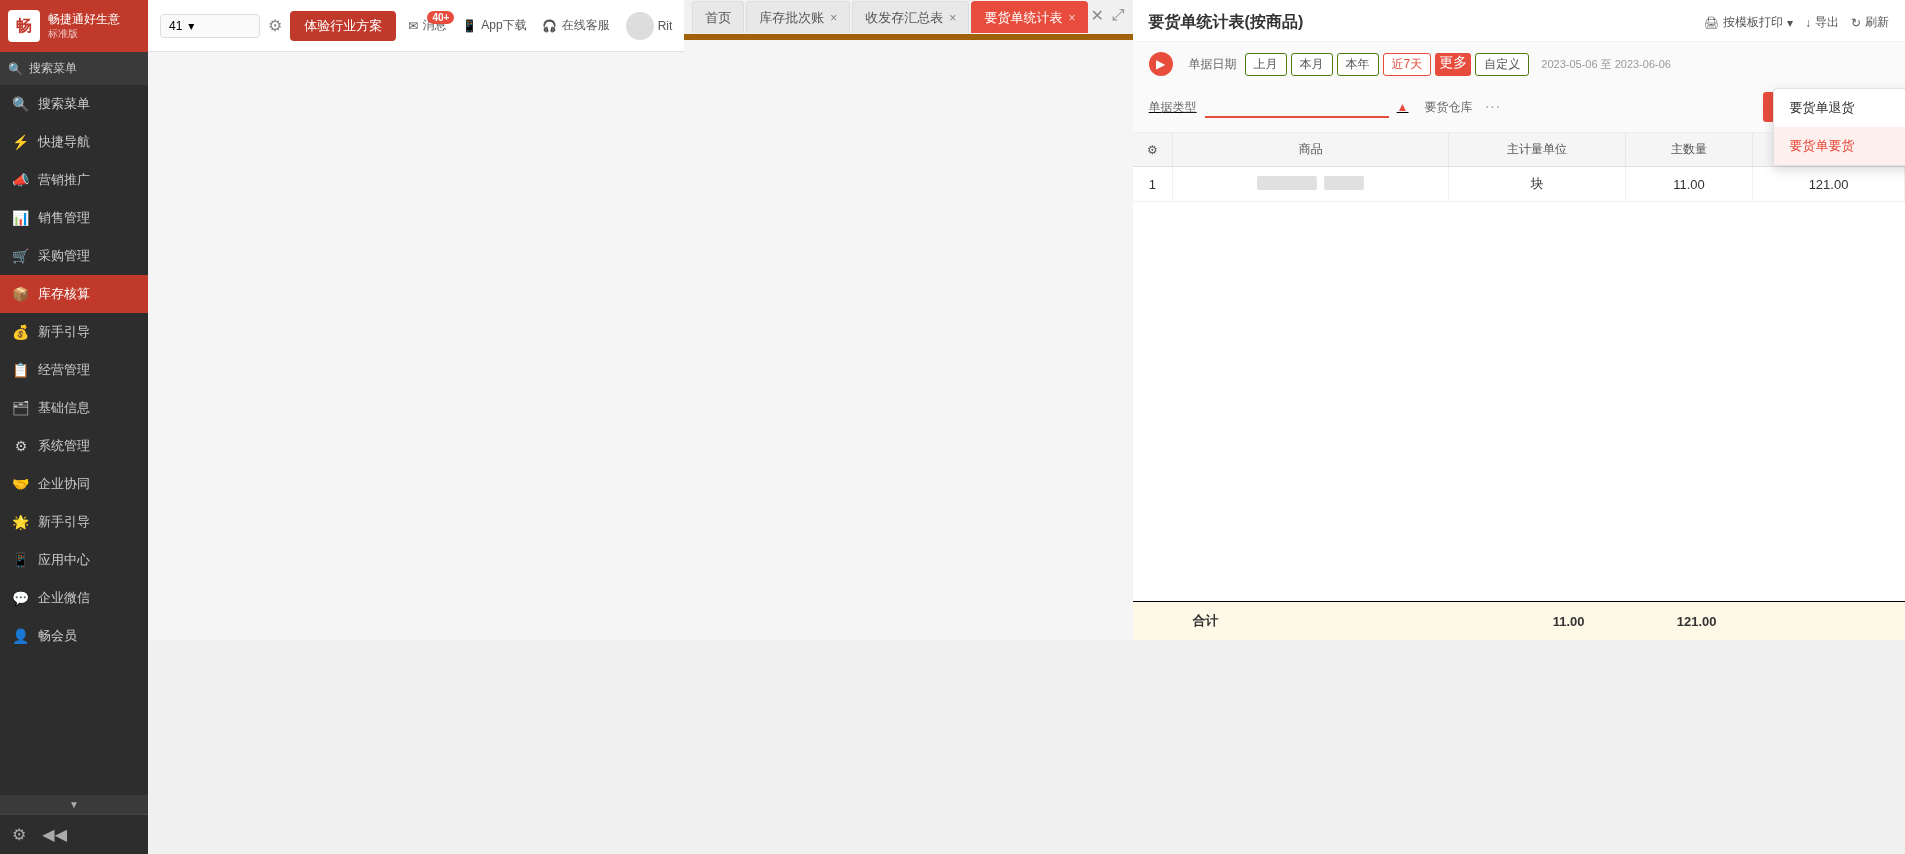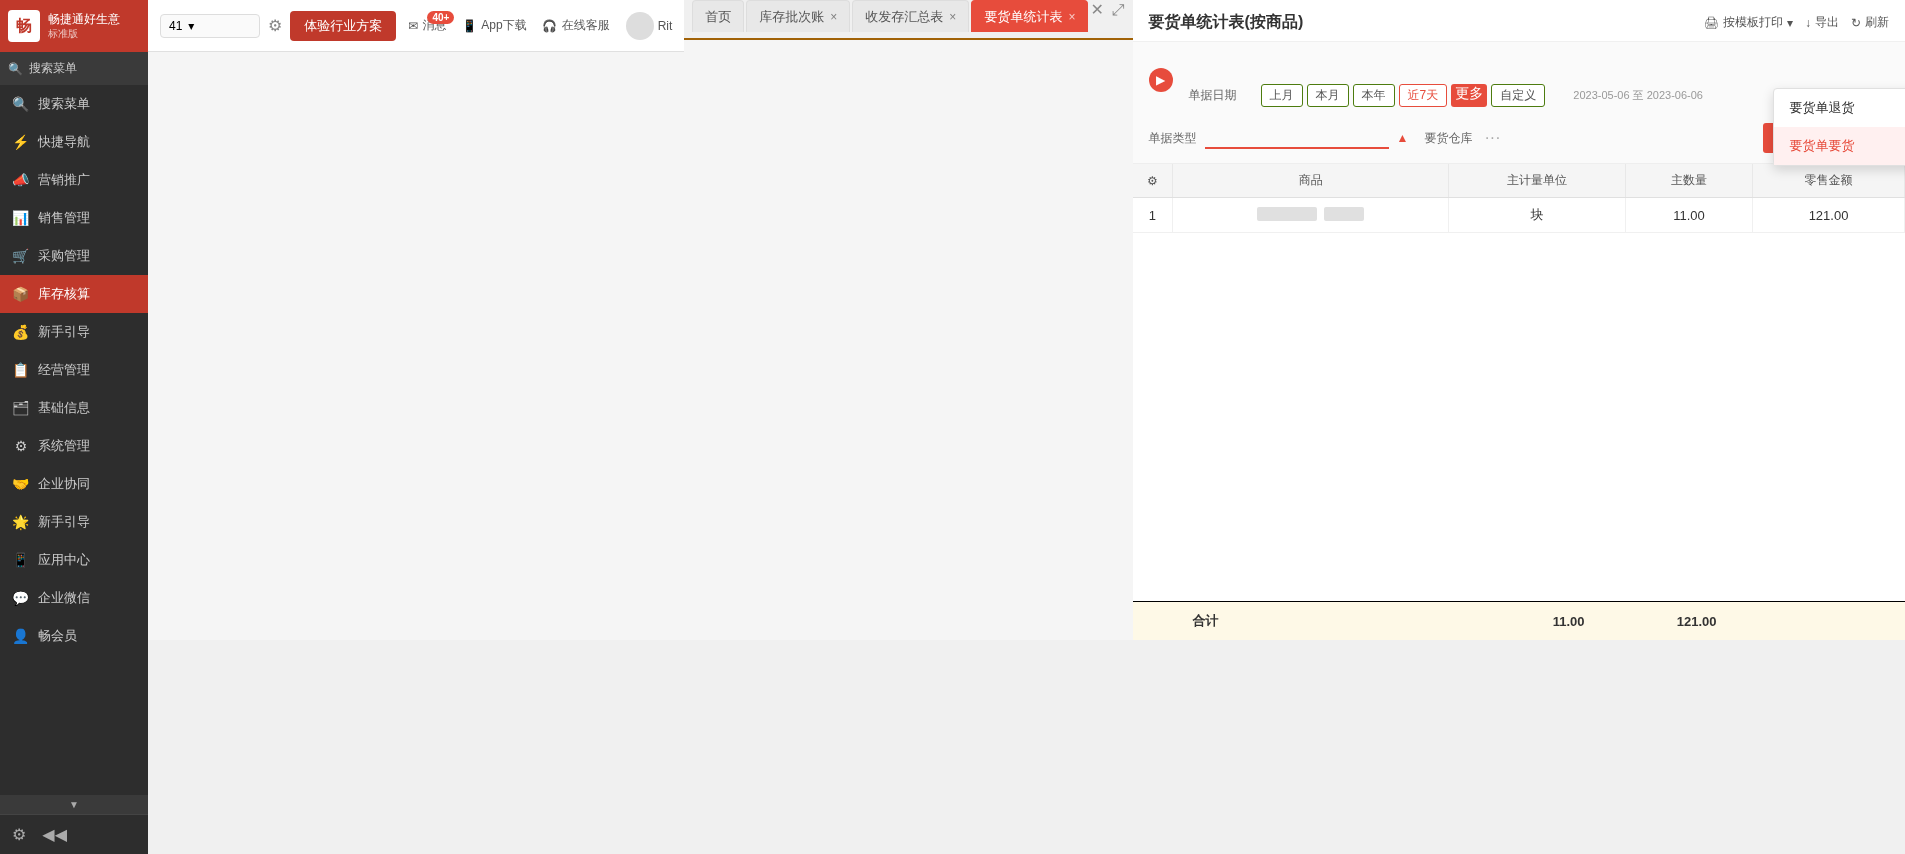--- a/index.html
+++ b/index.html
@@ -142,23 +142,23 @@
       right: -8px;
       white-space: nowrap;
     }
     .avatar { width: 28px; height: 28px; border-radius: 50%; background: #ddd; }
 
     
     .tabs-bar {
       height: 40px;
       background: #f0f0f0;
       display: flex;
-      align-items: flex-start;
+      align-items: center;
       padding: 0 8px;
-      border-bottom: 2px solid #a16207;
+      border-bottom: 6px solid #a16207;
       flex-shrink: 0;
       position: relative;
     }
     .tab {
       padding: 6px 12px;
       font-size: 13px;
       cursor: pointer;
       color: #555;
       border-radius: 4px 4px 0 0;
       background: #e8e8e8;
@@ -213,42 +213,42 @@
       position: relative;
     }
     .filter-expand-btn {
       width: 24px; height: 24px;
       background: #e74c3c;
       color: white;
       border-radius: 50%;
       display: flex; align-items: center; justify-content: center;
       font-size: 12px; cursor: pointer; flex-shrink: 0;
     }
-    .filter-group { display: flex; align-items: center; gap: 24px; margin-top: 32px; }
+    .filter-group { display: flex; align-items: center; gap: 8px; }
     .filter-label { font-size: 12px; color: #666; white-space: nowrap; }
     .filter-date-btns { display: flex; gap: 4px; }
     .filter-date-btn {
       padding: 2px 8px;
       border: 1px solid #4d7c0f;
       border-radius: 3px;
       font-size: 12px;
       cursor: pointer;
       background: #fff;
       color: #555;
     }
     .filter-date-btn.active { background: #fff; border-color: #e74c3c; color: #e74c3c; }
     .filter-date-range { font-size: 11px; color: #999; margin-left: 4px; }
     .badge-hot {
       background: #e74c3c;
       color: white;
       font-size: 14px;
       padding: 1px 4px;
       border-radius: 3px;
     }
-    .filter-type-group { display: flex; align-items: center; gap: 8px; }
+    .filter-type-group { display: flex; align-items: center; gap: 8px; text-decoration: underline; }
     .filter-select {
       border: none;
       border-bottom: 2px solid #e74c3c;
       background: transparent;
       padding: 2px 4px;
       min-width: 160px;
       font-size: 13px;
       outline: none;
       cursor: pointer;
     }

